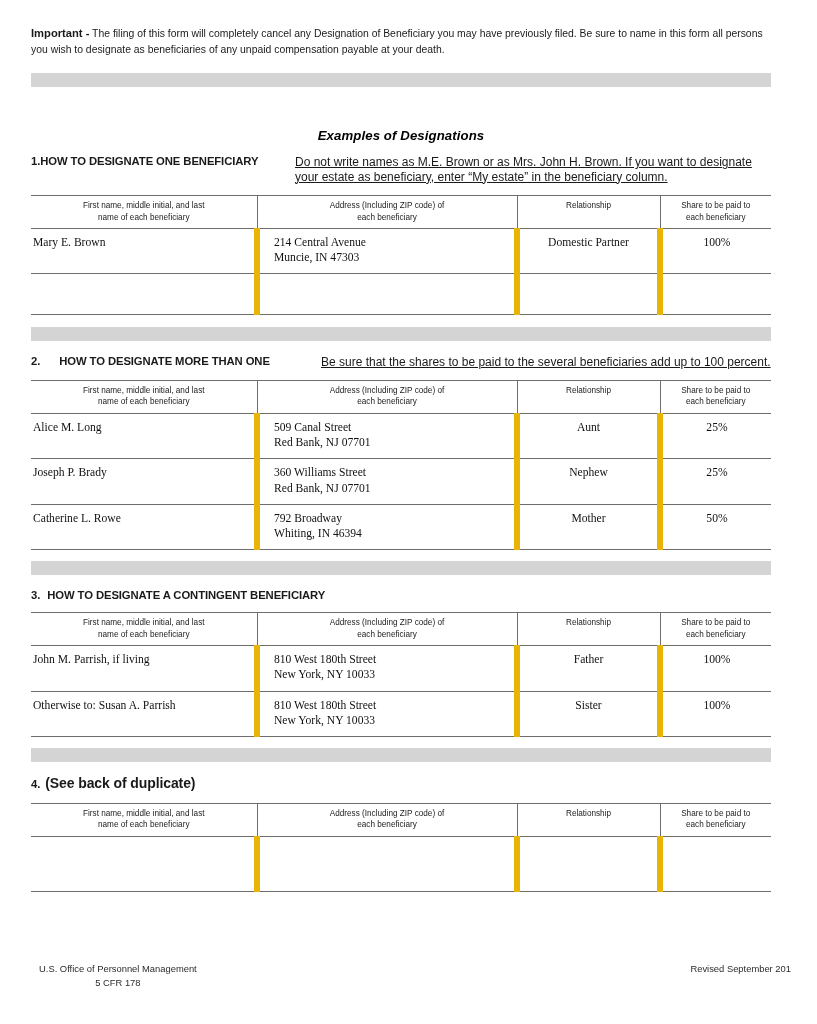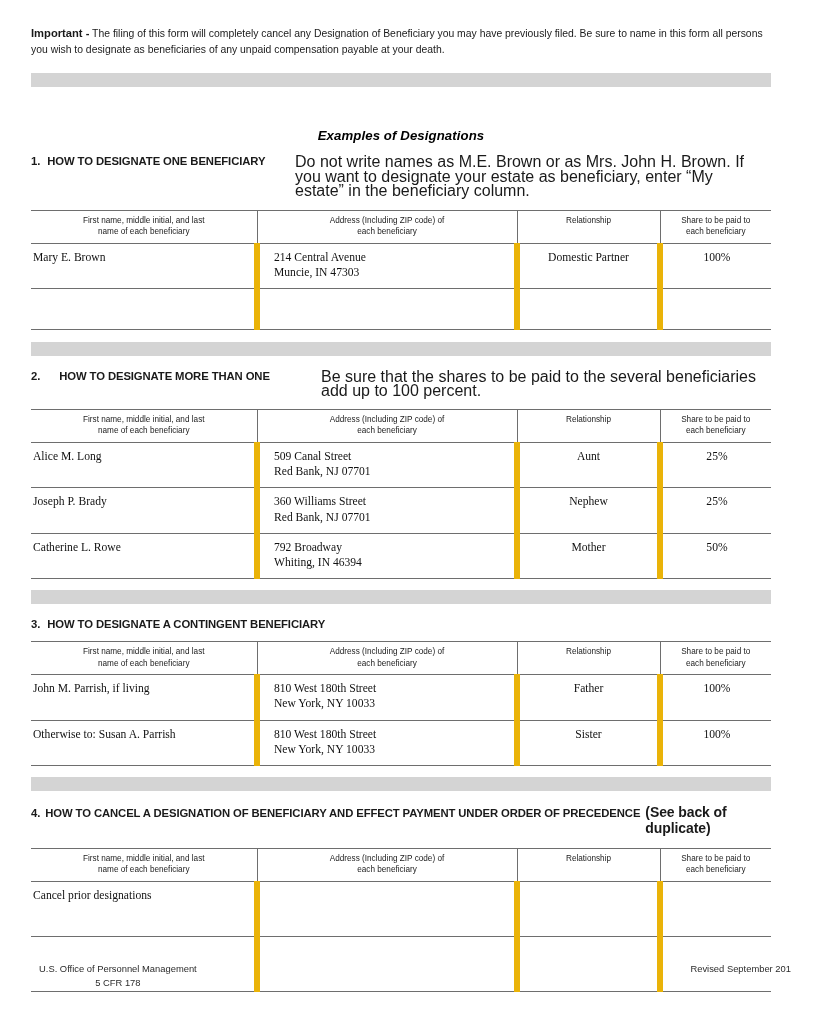--- a/index.html
+++ b/index.html
@@ -65,23 +65,24 @@
     align-items: flex-start;
   }
   .section-title {
     font-weight: bold;
     font-size: 11.3px;
     color: #1a1a1a;
     letter-spacing: -0.1px;
     white-space: nowrap;
   }
   .section-note {
-    font-size: 16px;
+    font-size: 12px;
     line-height: 14.5px;
     color: #1a1a1a;
+    text-decoration: underline;
   }
   .section-subnote {
     font-size: 14px;
     font-weight: bold;
     color: #1a1a1a;
     letter-spacing: -0.1px;
   }
 
   
   table.designation {
@@ -171,21 +172,21 @@
     <div class="gray-bar"></div>
     <div style="height:13px"></div>
 
     <div class="examples-title">Examples of Designations</div>
 
     <div style="height:12px"></div>
 
     <div class="section-head-row">
       <div style="width:264px; display:flex;">
         <span class="section-title">1.</span>
-        <span class="section-title" style="margin-left:7px;">HOW TO DESIGNATE ONE BENEFICIARY</span>
+        <span class="section-title" style="">HOW TO DESIGNATE ONE BENEFICIARY</span>
       </div>
       <div class="section-note" style="width:470px;">Do not write names as M.E. Brown or as Mrs. John H. Brown.  If you want to designate your estate as beneficiary, enter “My estate” in the beneficiary column.</div>
     </div>
 
     <div style="height:11px"></div>
 
     <table class="designation">
       <colgroup>
           <col class="c1">
           <col class="c2">
@@ -361,21 +362,20 @@
         </tr>
       </tbody>
     </table>
 
     <div style="height:11px"></div>
     <div class="gray-bar"></div>
     <div style="height:13px"></div>
 
     <div class="section-head-row" style="align-items:baseline;">
       <span class="section-title">4.</span>
-      <span class="section-title" style="margin-left:5px;">HOW TO CANCEL A DESIGNATION OF BENEFICIARY AND EFFECT PAYMENT UNDER ORDER OF PRECEDENCE</span>
       <span class="section-subnote" style="margin-left:5px;">(See back of duplicate)</span>
     </div>
 
     <div style="height:12px"></div>
 
     <table class="designation">
       <colgroup>
           <col class="c1">
           <col class="c2">
           <col class="c3">
@@ -395,26 +395,20 @@
             <span>Relationship</span>
           </th>
           <th class="last">
             <span>Share to be paid to</span><br>
             <span>each beneficiary</span>
           </th>
         </tr>
       </thead>
       <tbody>
         <tr class="tall-empty">
-          <td class="first">Cancel prior designations</td>
-          <td class="addr"></td>
-          <td class="ctr"></td>
-          <td class="ctr last"></td>
-        </tr>
-        <tr class="tall-empty">
           <td class="first"></td>
           <td class="addr"></td>
           <td class="ctr"></td>
           <td class="ctr last"></td>
         </tr>
       </tbody>
     </table>
 
   </div>
 

